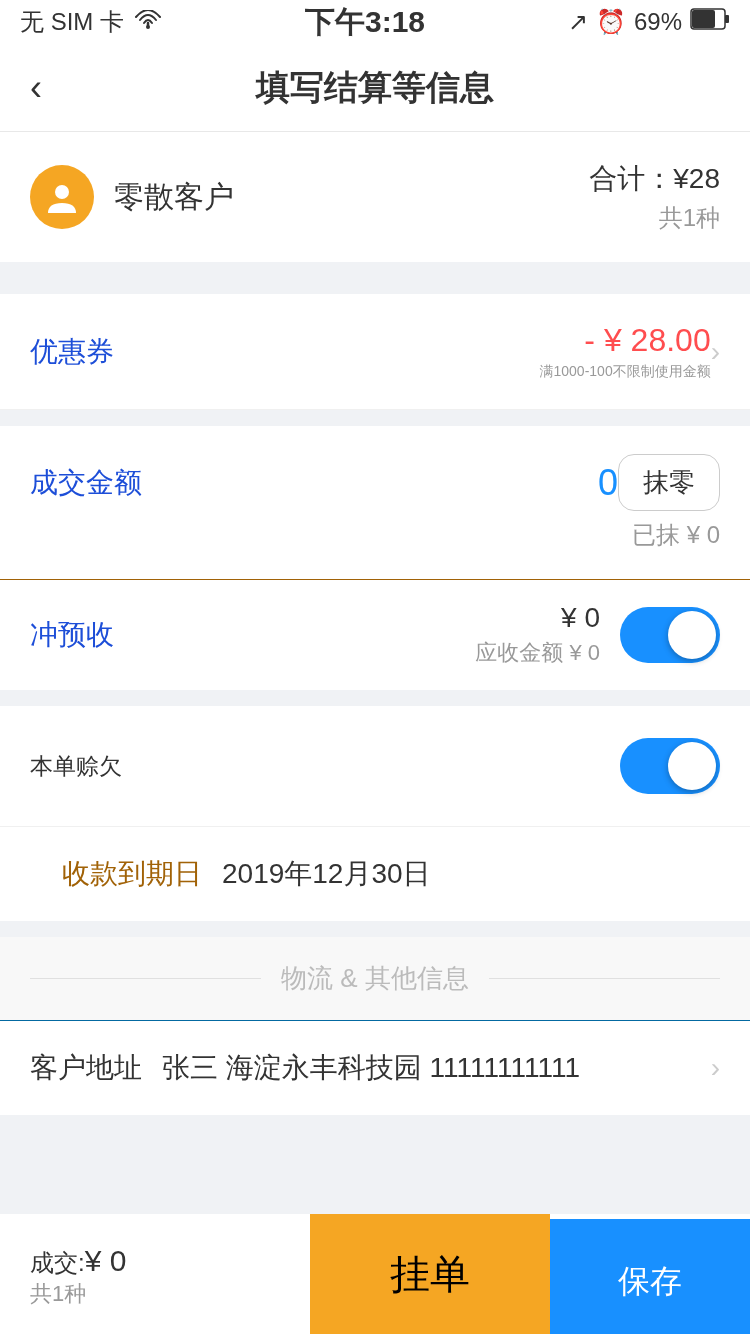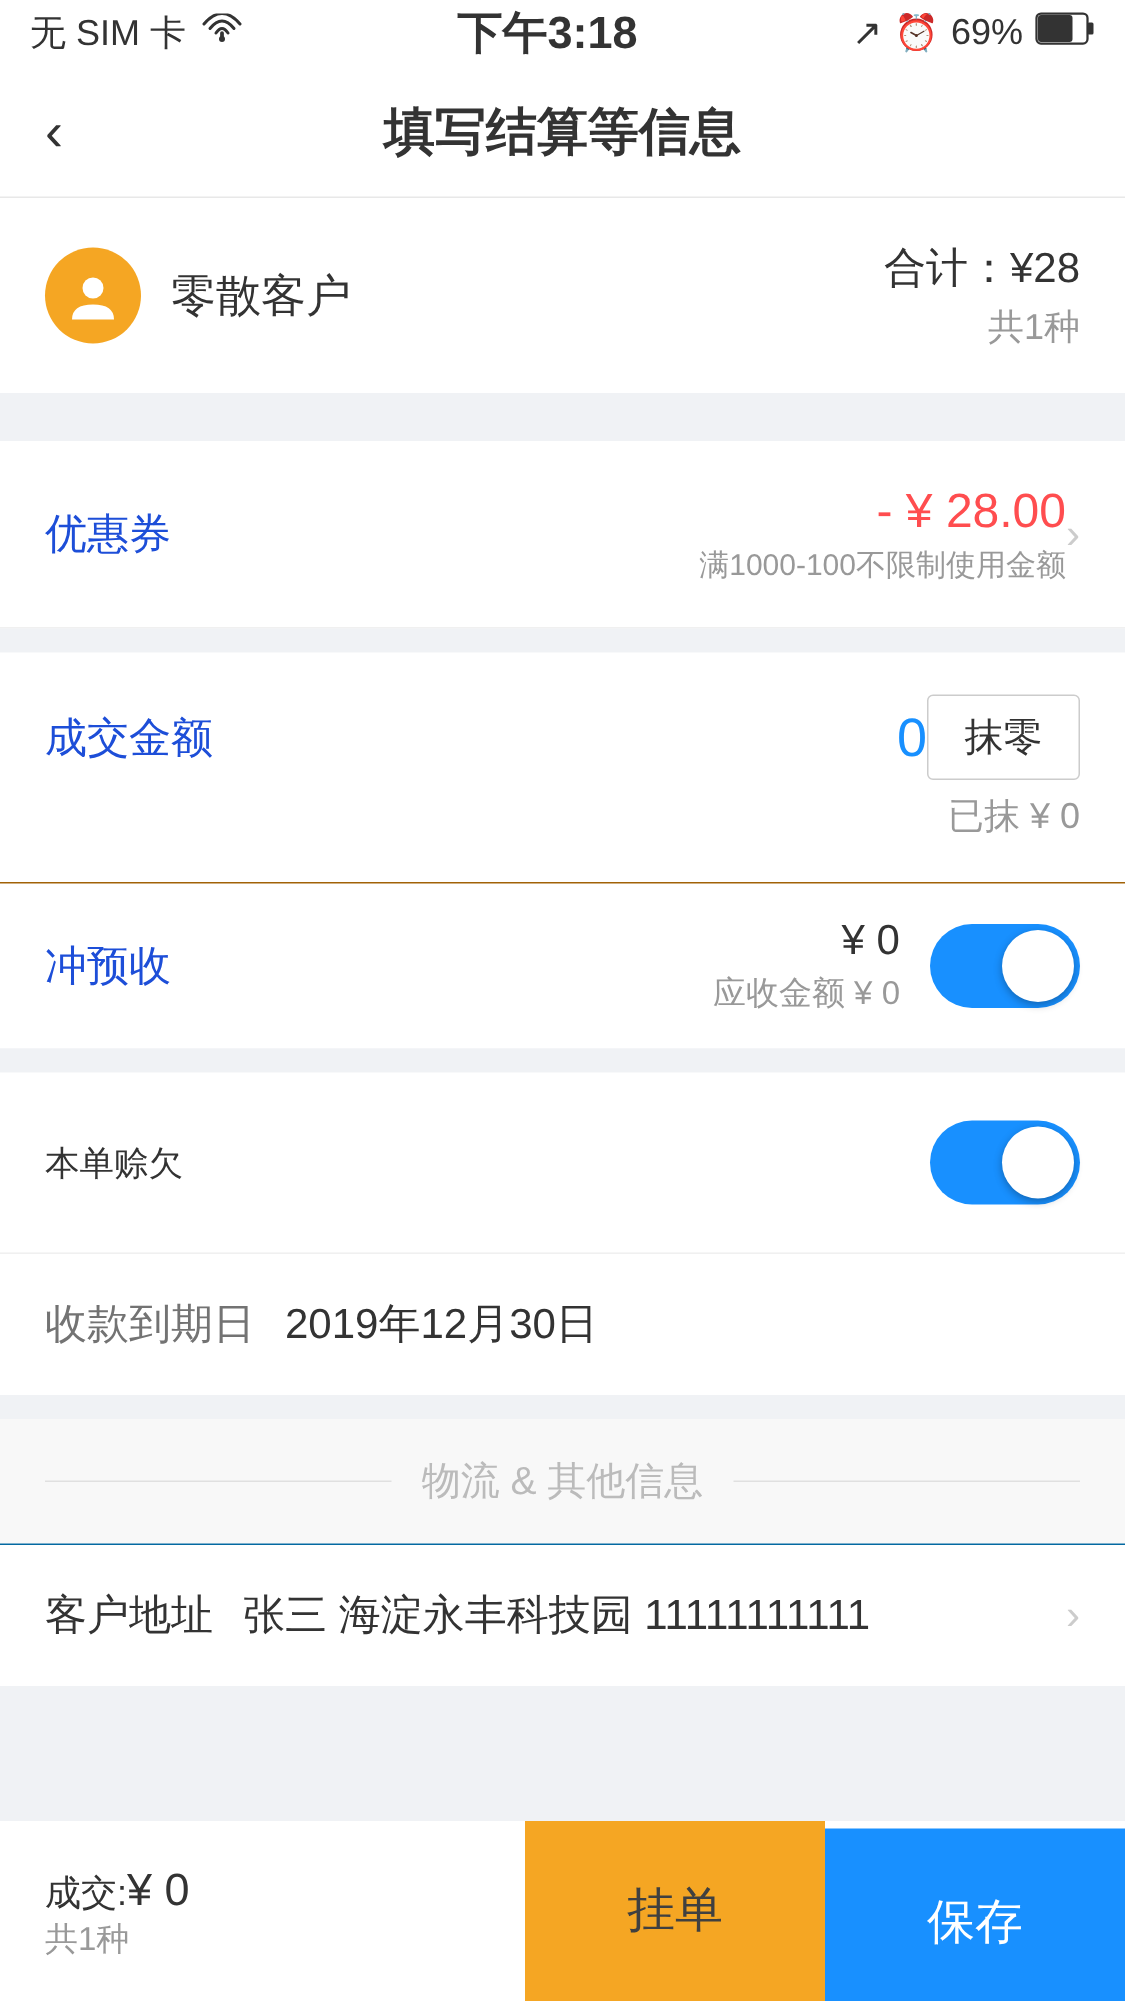--- a/index.html
+++ b/index.html
@@ -131,21 +131,21 @@
     }
     .row-value-col {
       text-align: right;
     }
     .coupon-discount {
       font-size: 32px;
       color: #ff4d4f;
       font-weight: 500;
     }
     .coupon-desc {
-      font-size: 20px;
+      font-size: 14px;
       color: #999;
       margin-top: 4px;
     }
     .chevron-right {
       color: #ccc;
       font-size: 28px;
     }
 
     
     .amount-section {
@@ -157,21 +157,21 @@
       align-items: center;
       justify-content: space-between;
     }
     .amount-value {
       font-size: 36px;
       color: #1890ff;
       font-weight: 500;
     }
     .round-btn {
       border: 1px solid #ccc;
-      border-radius: 4px;
+      border-radius: 16px;
       padding: 10px 24px;
       font-size: 26px;
       color: #333;
       background: #fff;
       cursor: pointer;
     }
     .amount-sub {
       padding: 8px 30px 28px 30px;
       display: flex;
       justify-content: flex-end;
@@ -244,22 +244,23 @@
     
     .due-row {
       background: #fff;
       padding: 28px 30px;
       display: flex;
       align-items: center;
       border-top: 1px solid #f0f0f0;
     }
     .due-label {
       font-size: 28px;
-      color: #737373;
+      color: #a16207;
       margin-right: 20px;
+      margin-left: 32px;
     }
     .due-date {
       font-size: 28px;
       color: #333;
     }
 
     
     .logistics-divider {
       background: #f0f2f5;
       height: 16px;
@@ -331,28 +332,28 @@
       font-size: 30px;
       color: #333;
       font-weight: 500;
       margin-top: 4px;
     }
     .bottom-count {
       font-size: 22px;
       color: #999;
     }
     .btn-hold {
-      width: 200px;
+      width: 240px;
       height: 120px;
       background: #f5a623;
       display: flex;
       align-items: center;
       justify-content: center;
-      font-size: 32px;
-      color: #404040;
+      font-size: 40px;
+      color: #000000;
       cursor: pointer;
     }
     .btn-save {
       width: 200px;
       height: 126px;
       background: #1890ff;
       display: flex;
       align-items: center;
       justify-content: center;
       font-size: 32px;

